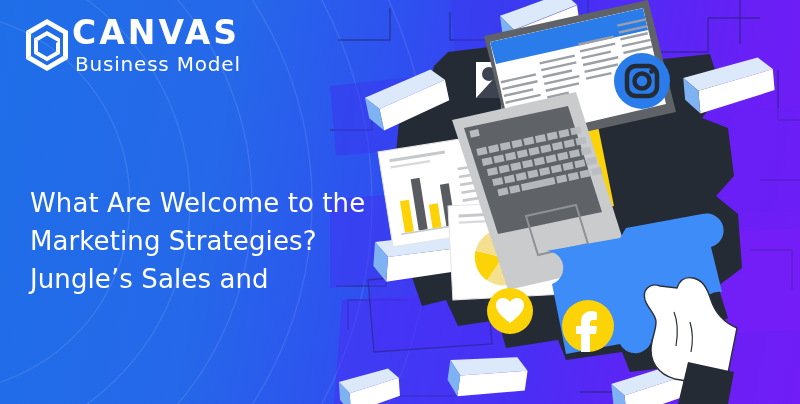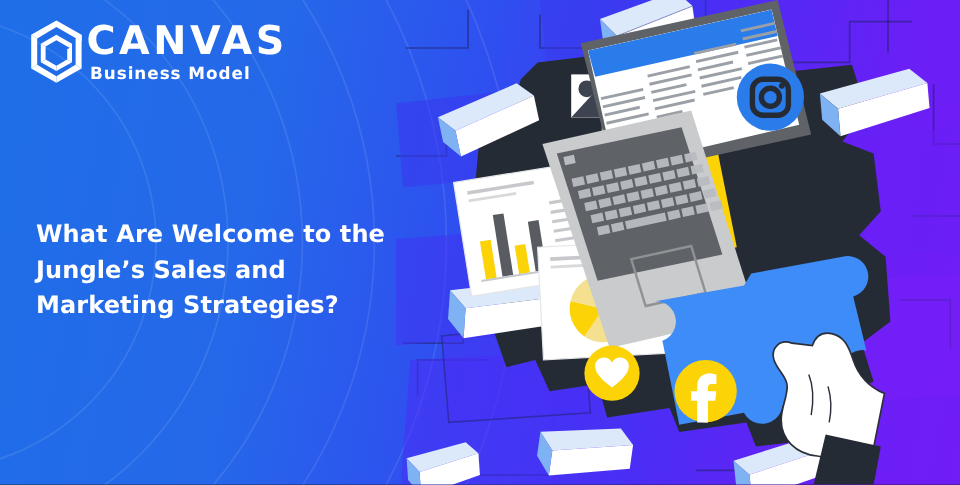--- a/index.html
+++ b/index.html
@@ -16,28 +16,28 @@
   .arcs{position:absolute;left:0;top:0;width:430px;height:404px;pointer-events:none;}
 
   
   .logo{position:absolute;left:22px;top:16px;display:flex;align-items:center;gap:0;}
   .logo-mark{width:50px;height:54px;flex:none;}
   .logo-text{display:flex;flex-direction:column;line-height:1;}
   .logo-title{
     color:#fff;font-size:33px;font-weight:bold;letter-spacing:3.0px;
   }
   .logo-sub{
-    color:#fff;font-size:14px;font-weight:bold;letter-spacing:0.8px;
+    color:#fff;font-size:20px;font-weight:normal;letter-spacing:0.8px;
     margin-top:5px;margin-left:3px;
   }
 
   
   .headline{
     position:absolute;left:30px;top:168px;width:330px;
-    color:#ffffff;font-size:20px;font-weight:bold;
+    color:#ffffff;font-size:26px;font-weight:normal;
     line-height:1.46;letter-spacing:0.1px;
   }
   .headline .ln{display:block;white-space:nowrap;}
 
   
   .art{position:absolute;left:330px;top:0;width:470px;height:404px;}
 </style>
 </head>
 <body>
 
@@ -411,17 +411,17 @@
       </g>
     </svg>
     <div class="logo-text">
       <div class="logo-title">CANVAS</div>
       <div class="logo-sub">Business Model</div>
     </div>
   </div>
 
   <h1 class="headline">
     <span class="ln">What Are Welcome to the</span>
+    <span class="ln">Marketing Strategies?</span>
     <span class="ln">Jungle’s Sales and</span>
-    <span class="ln">Marketing Strategies?</span>
   </h1>
 
 </div>
 
 </body></html>

